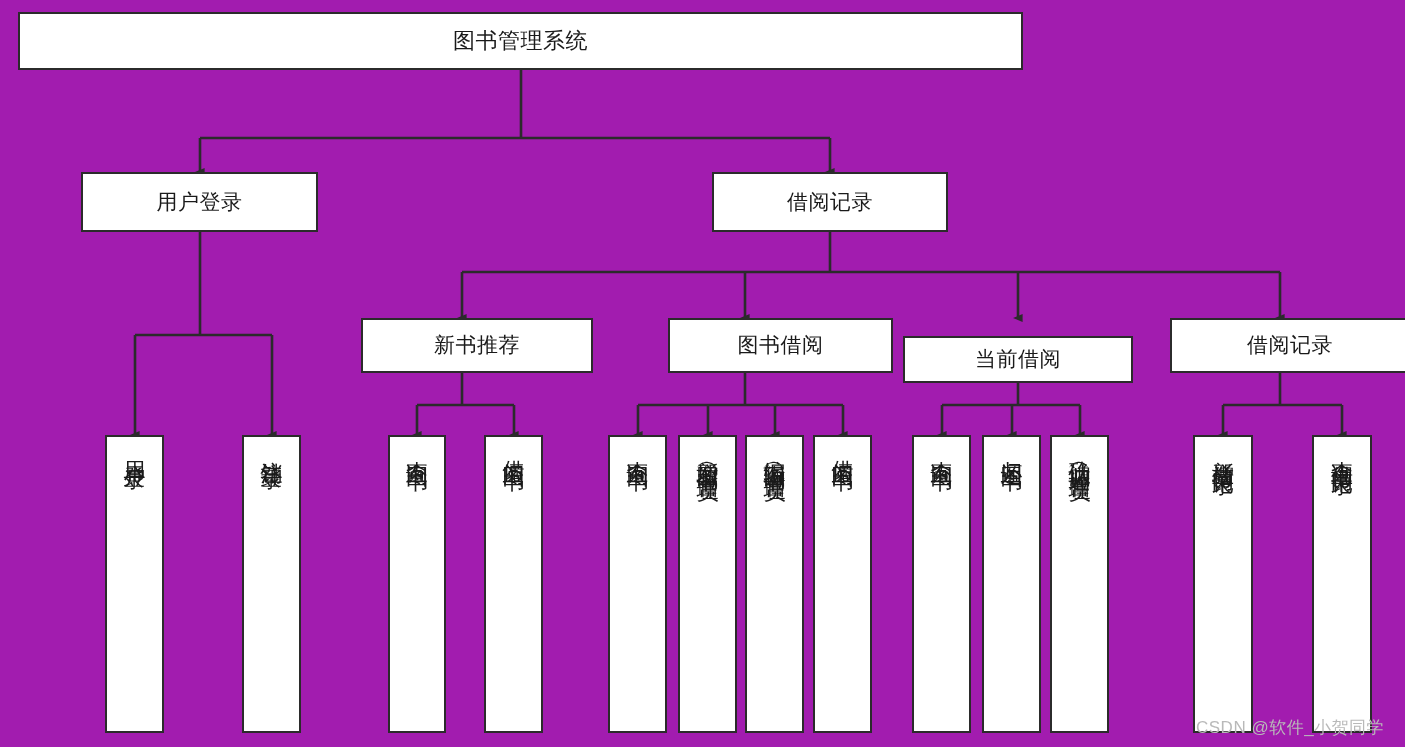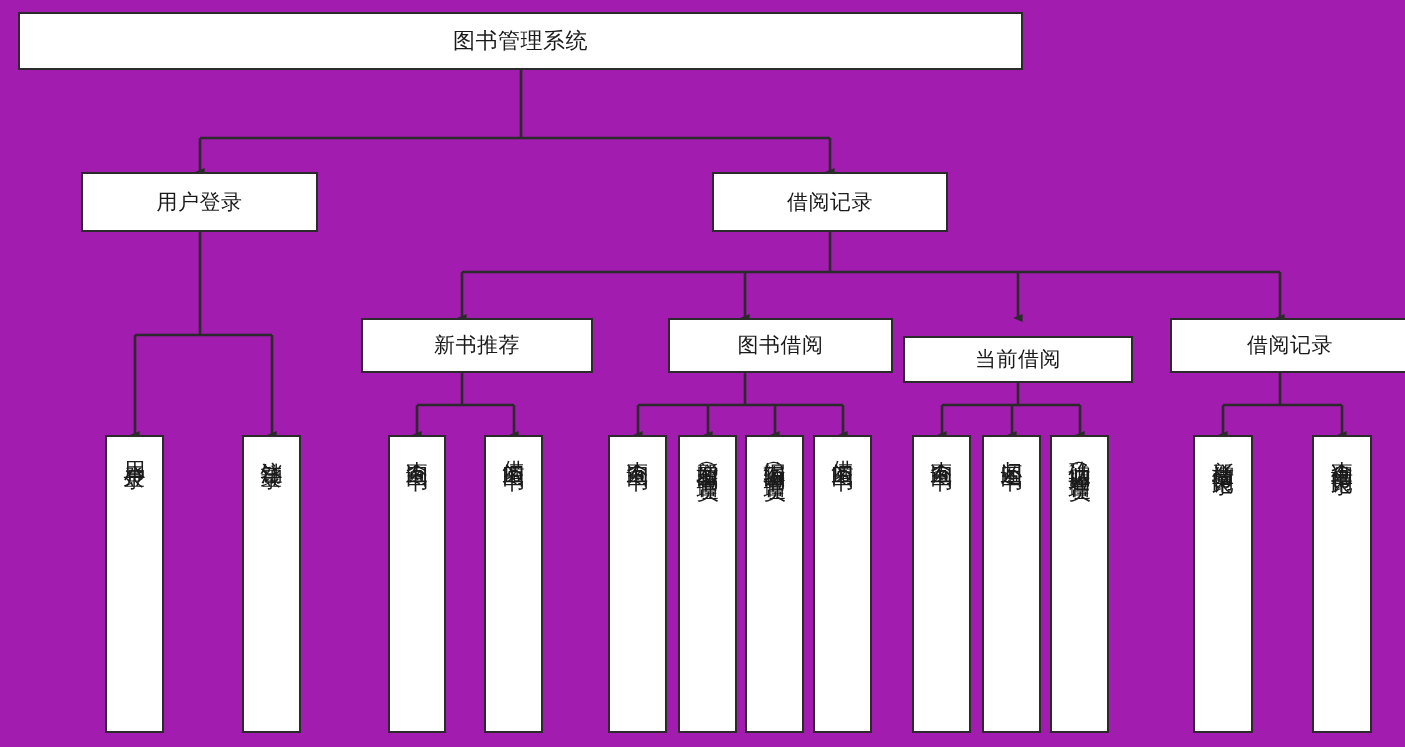--- a/index.html
+++ b/index.html
@@ -168,13 +168,14 @@
       <div class="node vertical" style="left: 1050px; top: 435px; width: 59px; height: 298px;">
         <span class="label">确认归还（管理员）</span>
       </div>
       <div class="node vertical" style="left: 1193px; top: 435px; width: 60px; height: 298px;">
         <span class="label">新增借阅记录</span>
       </div>
       <div class="node vertical" style="left: 1312px; top: 435px; width: 60px; height: 298px;">
         <span class="label">查询借阅记录</span>
       </div>
     </div>
+  <div class="watermark" style="left: 1196px; top: 716px; color: rgb(185, 185, 185);">CSDN @软件_小贺同学</div>
 </div>
 
 </body></html>

